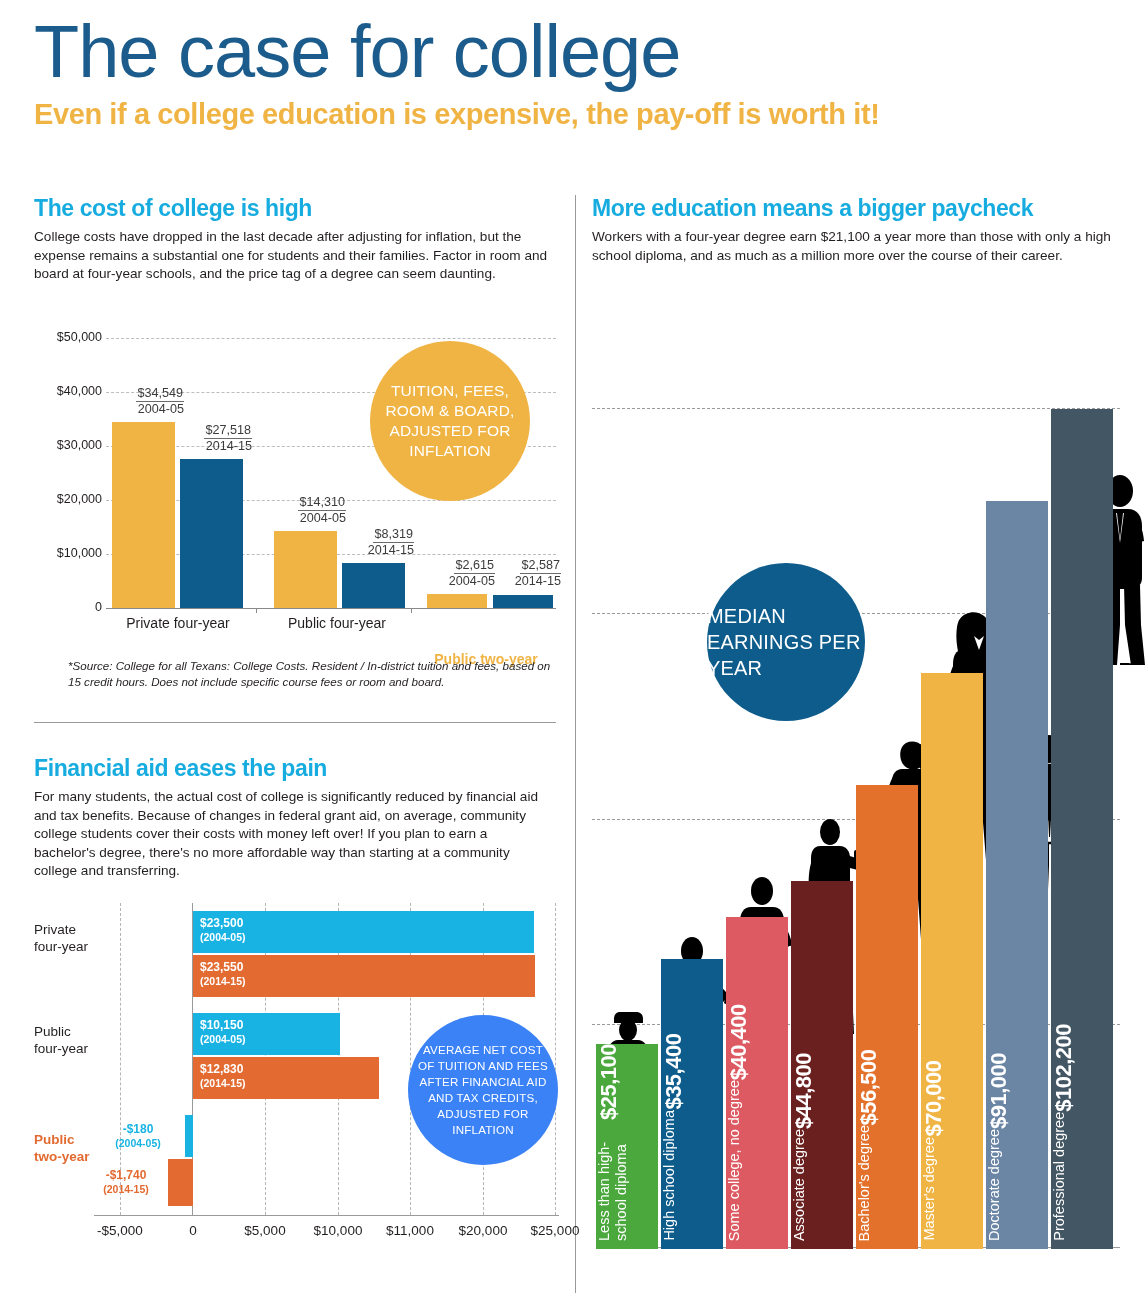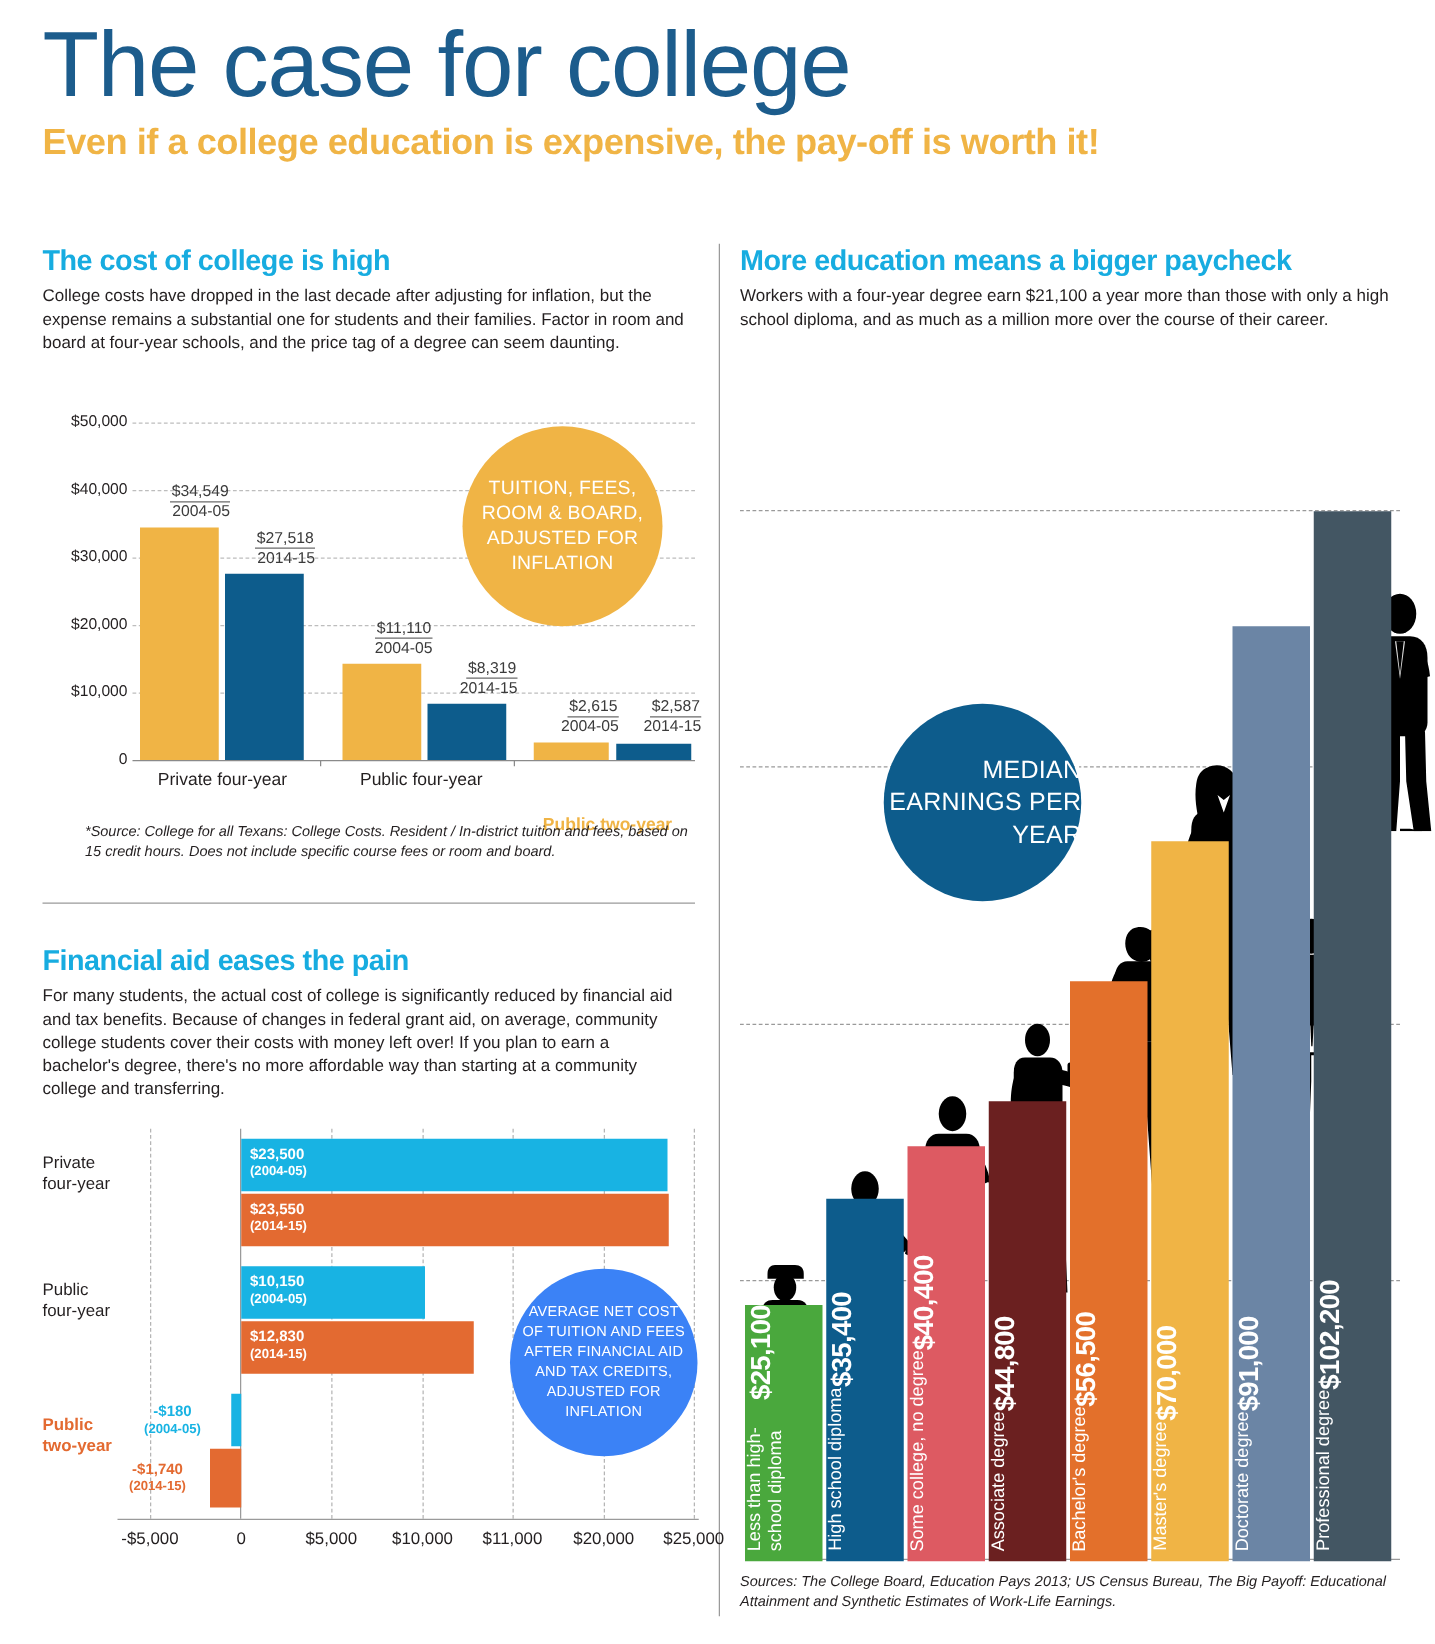--- a/index.html
+++ b/index.html
@@ -122,21 +122,21 @@
     color: #ffffff;
     writing-mode: vertical-rl; transform: rotate(180deg);
     display: flex; align-items: flex-start; justify-content: flex-start;
     padding-left: 6px;
   }
   .ec-lab .deg { font-size: 14.5px; line-height: 17px; margin-left: 1px; }
   .ec-lab .amt { font-size: 22px; font-weight: bold; line-height: 25px; letter-spacing: -0.5px; }
   #bubble-median {
     position: absolute; left: 115px; top: 278px; width: 158px; height: 158px;
     border-radius: 50%; background: #0d5c8c; color: #ffffff;
-    display: flex; align-items: center; justify-content: center; text-align: right;
+    display: flex; align-items: center; justify-content: center; text-align: left;
     font-size: 20px; line-height: 26px; letter-spacing: 0.2px;
   }
   .fig { position: absolute; }
   .fig svg { display: block; }
 </style>
 </head>
 <body>
 
 <div id="header">
   <div id="main-title">The case for college</div>
@@ -175,21 +175,21 @@
         </div>
 
         <div class="vc-bar y1415" style="left:146px; width:63px; height:149px; top:136px"></div>
         <div class="vc-lab" style="left:138px; top:100px; width:80px">
           <span class="v">$27,518</span><br>
           <span>2014-15</span>
         </div>
 
         <div class="vc-bar y0405" style="left:240px; width:63px; height:77px; top:208px"></div>
         <div class="vc-lab" style="left:232px; top:172px; width:80px">
-          <span class="v">$11,110</span><br>
+          <span class="v">$14,310</span><br>
           <span>2004-05</span>
         </div>
 
         <div class="vc-bar y1415" style="left:308px; width:63px; height:45px; top:240px"></div>
         <div class="vc-lab" style="left:300px; top:204px; width:80px">
           <span class="v">$8,319</span><br>
           <span>2014-15</span>
         </div>
 
         <div class="vc-bar y0405" style="left:393px; width:60px; height:14px; top:271px"></div>
@@ -475,15 +475,14 @@
           <span class="deg">Professional degree</span>
           <span class="amt">$102,200</span>
         </div>
       </div>
 
       <div id="bubble-median">
         <span>MEDIAN EARNINGS PER YEAR</span>
       </div>
     </div>
 
-    <div class="src-note" style="position:absolute; top:1063px; left:0; width:526px">Sources: The College Board, Education Pays 2013; US Census Bureau, The Big Payoff: Educational Attainment and Synthetic Estimates of Work-Life Earnings.</div>
   </div>
 </div>
 
 </body></html>

